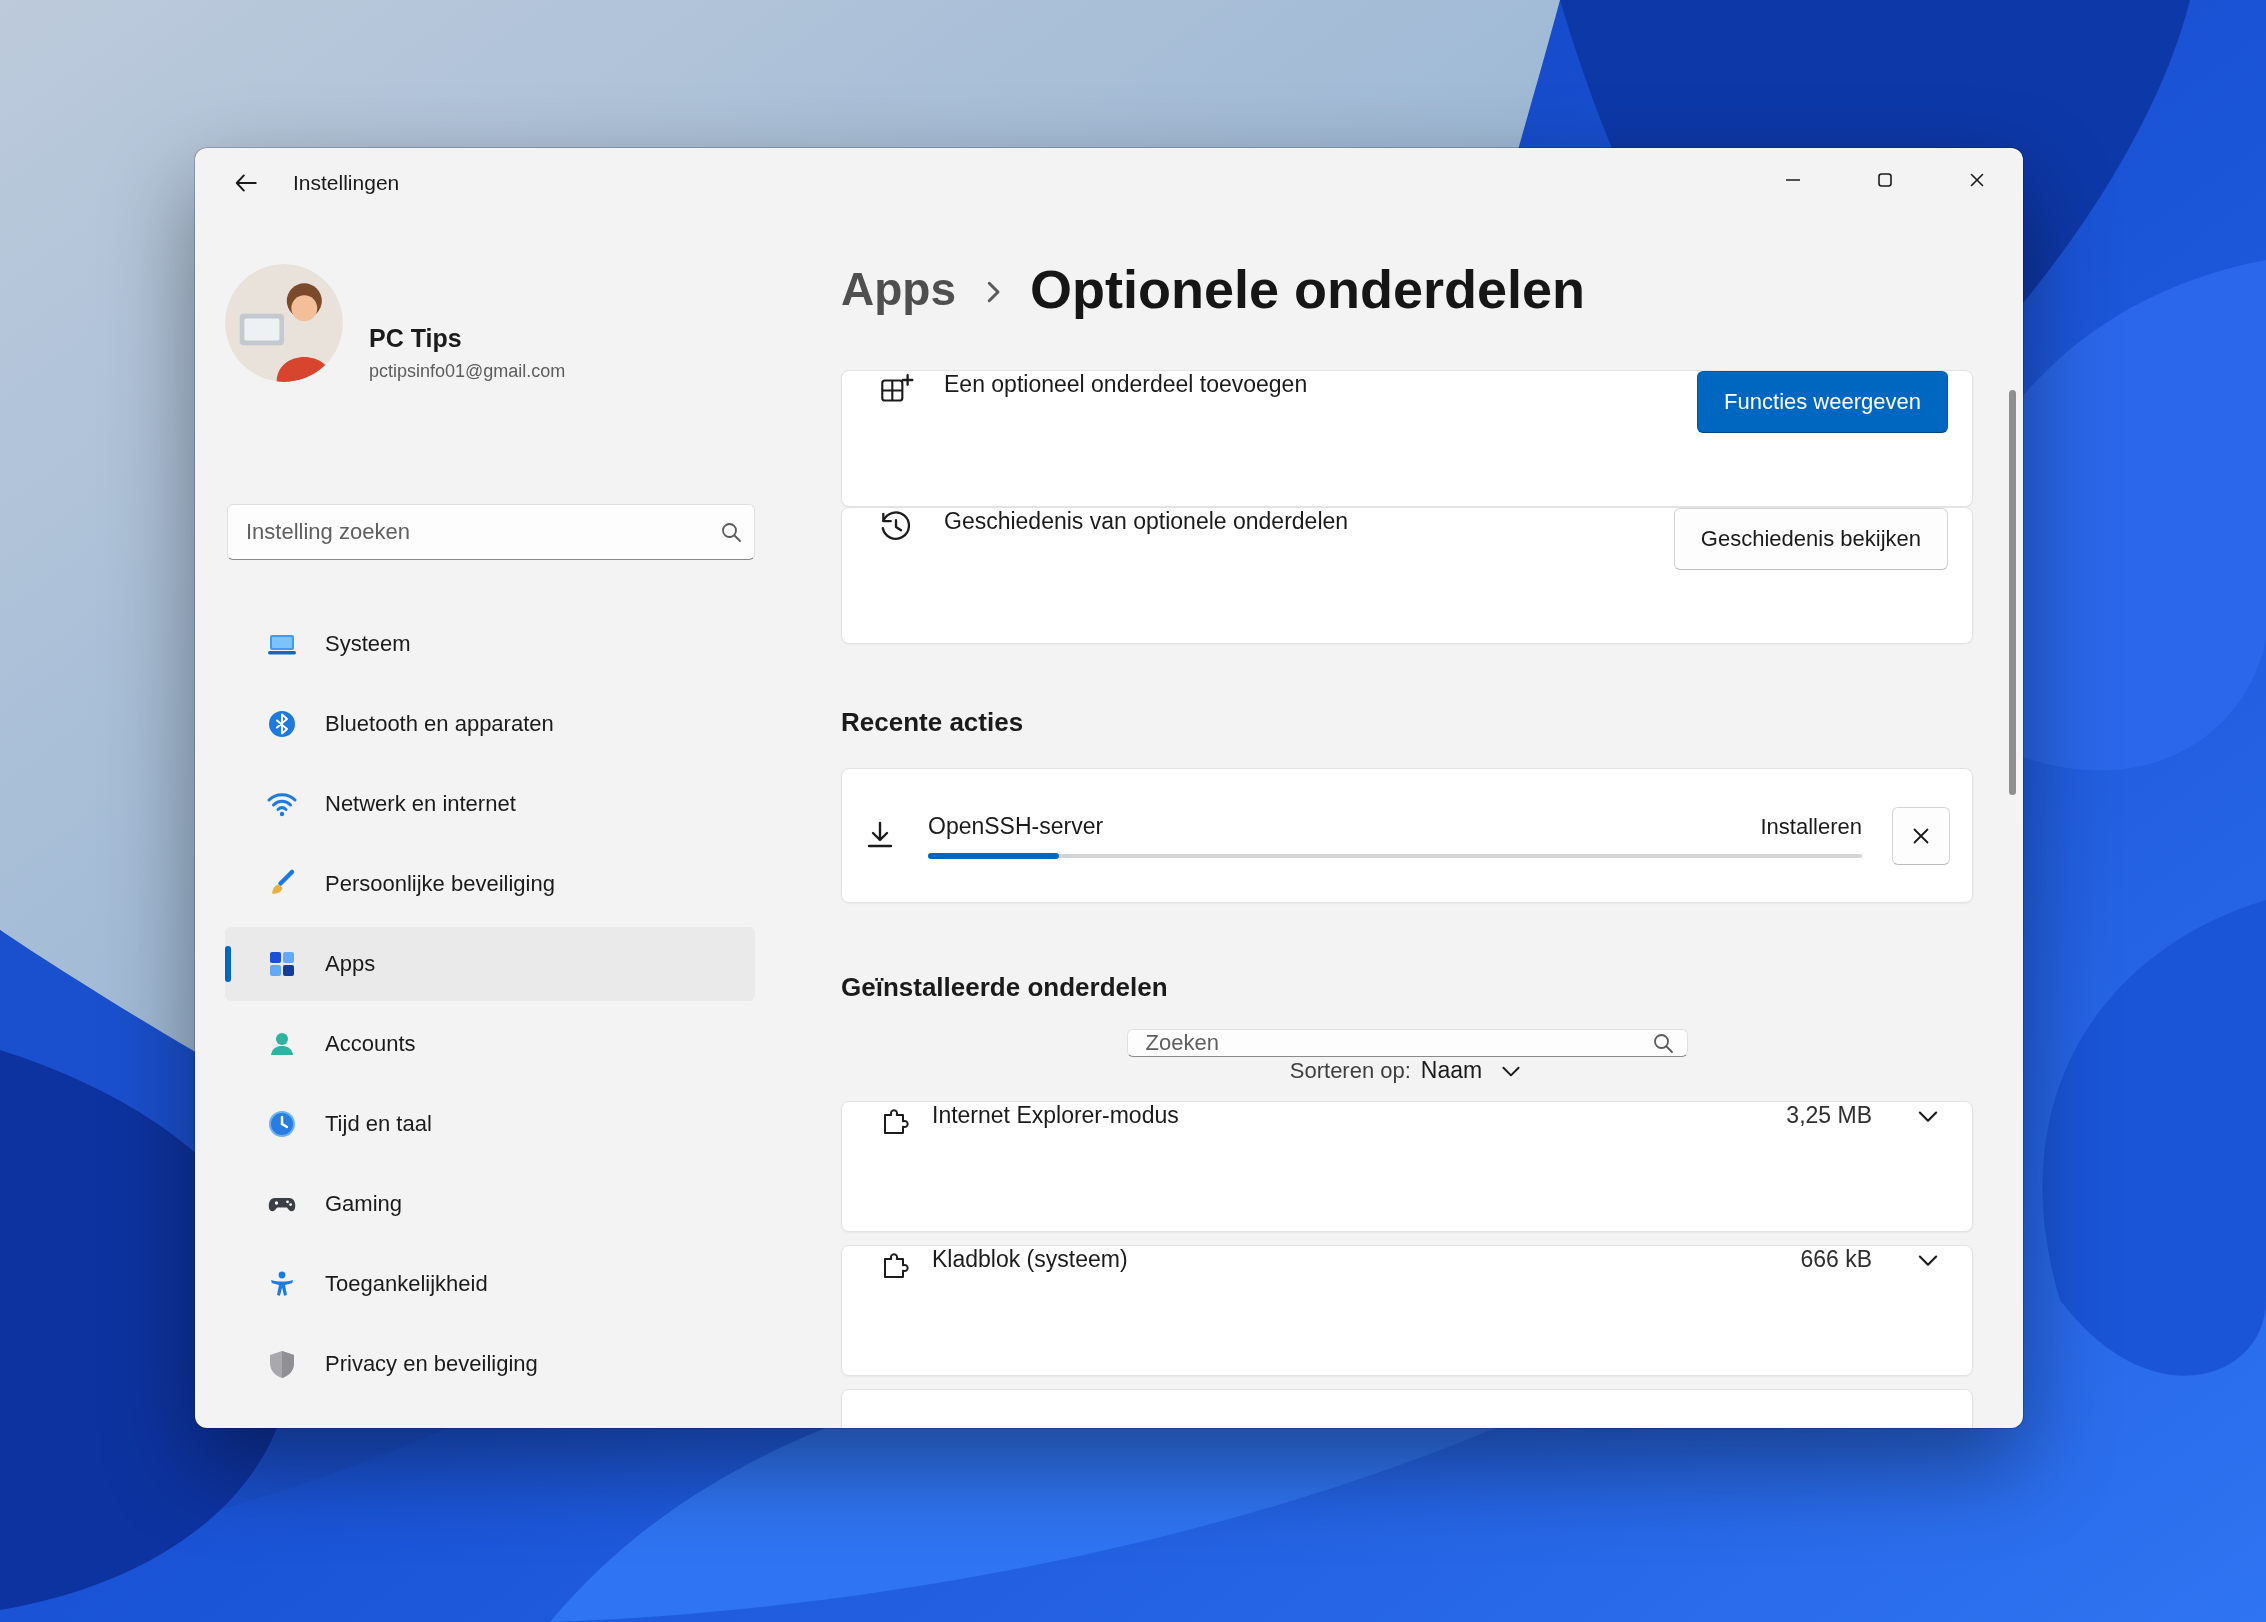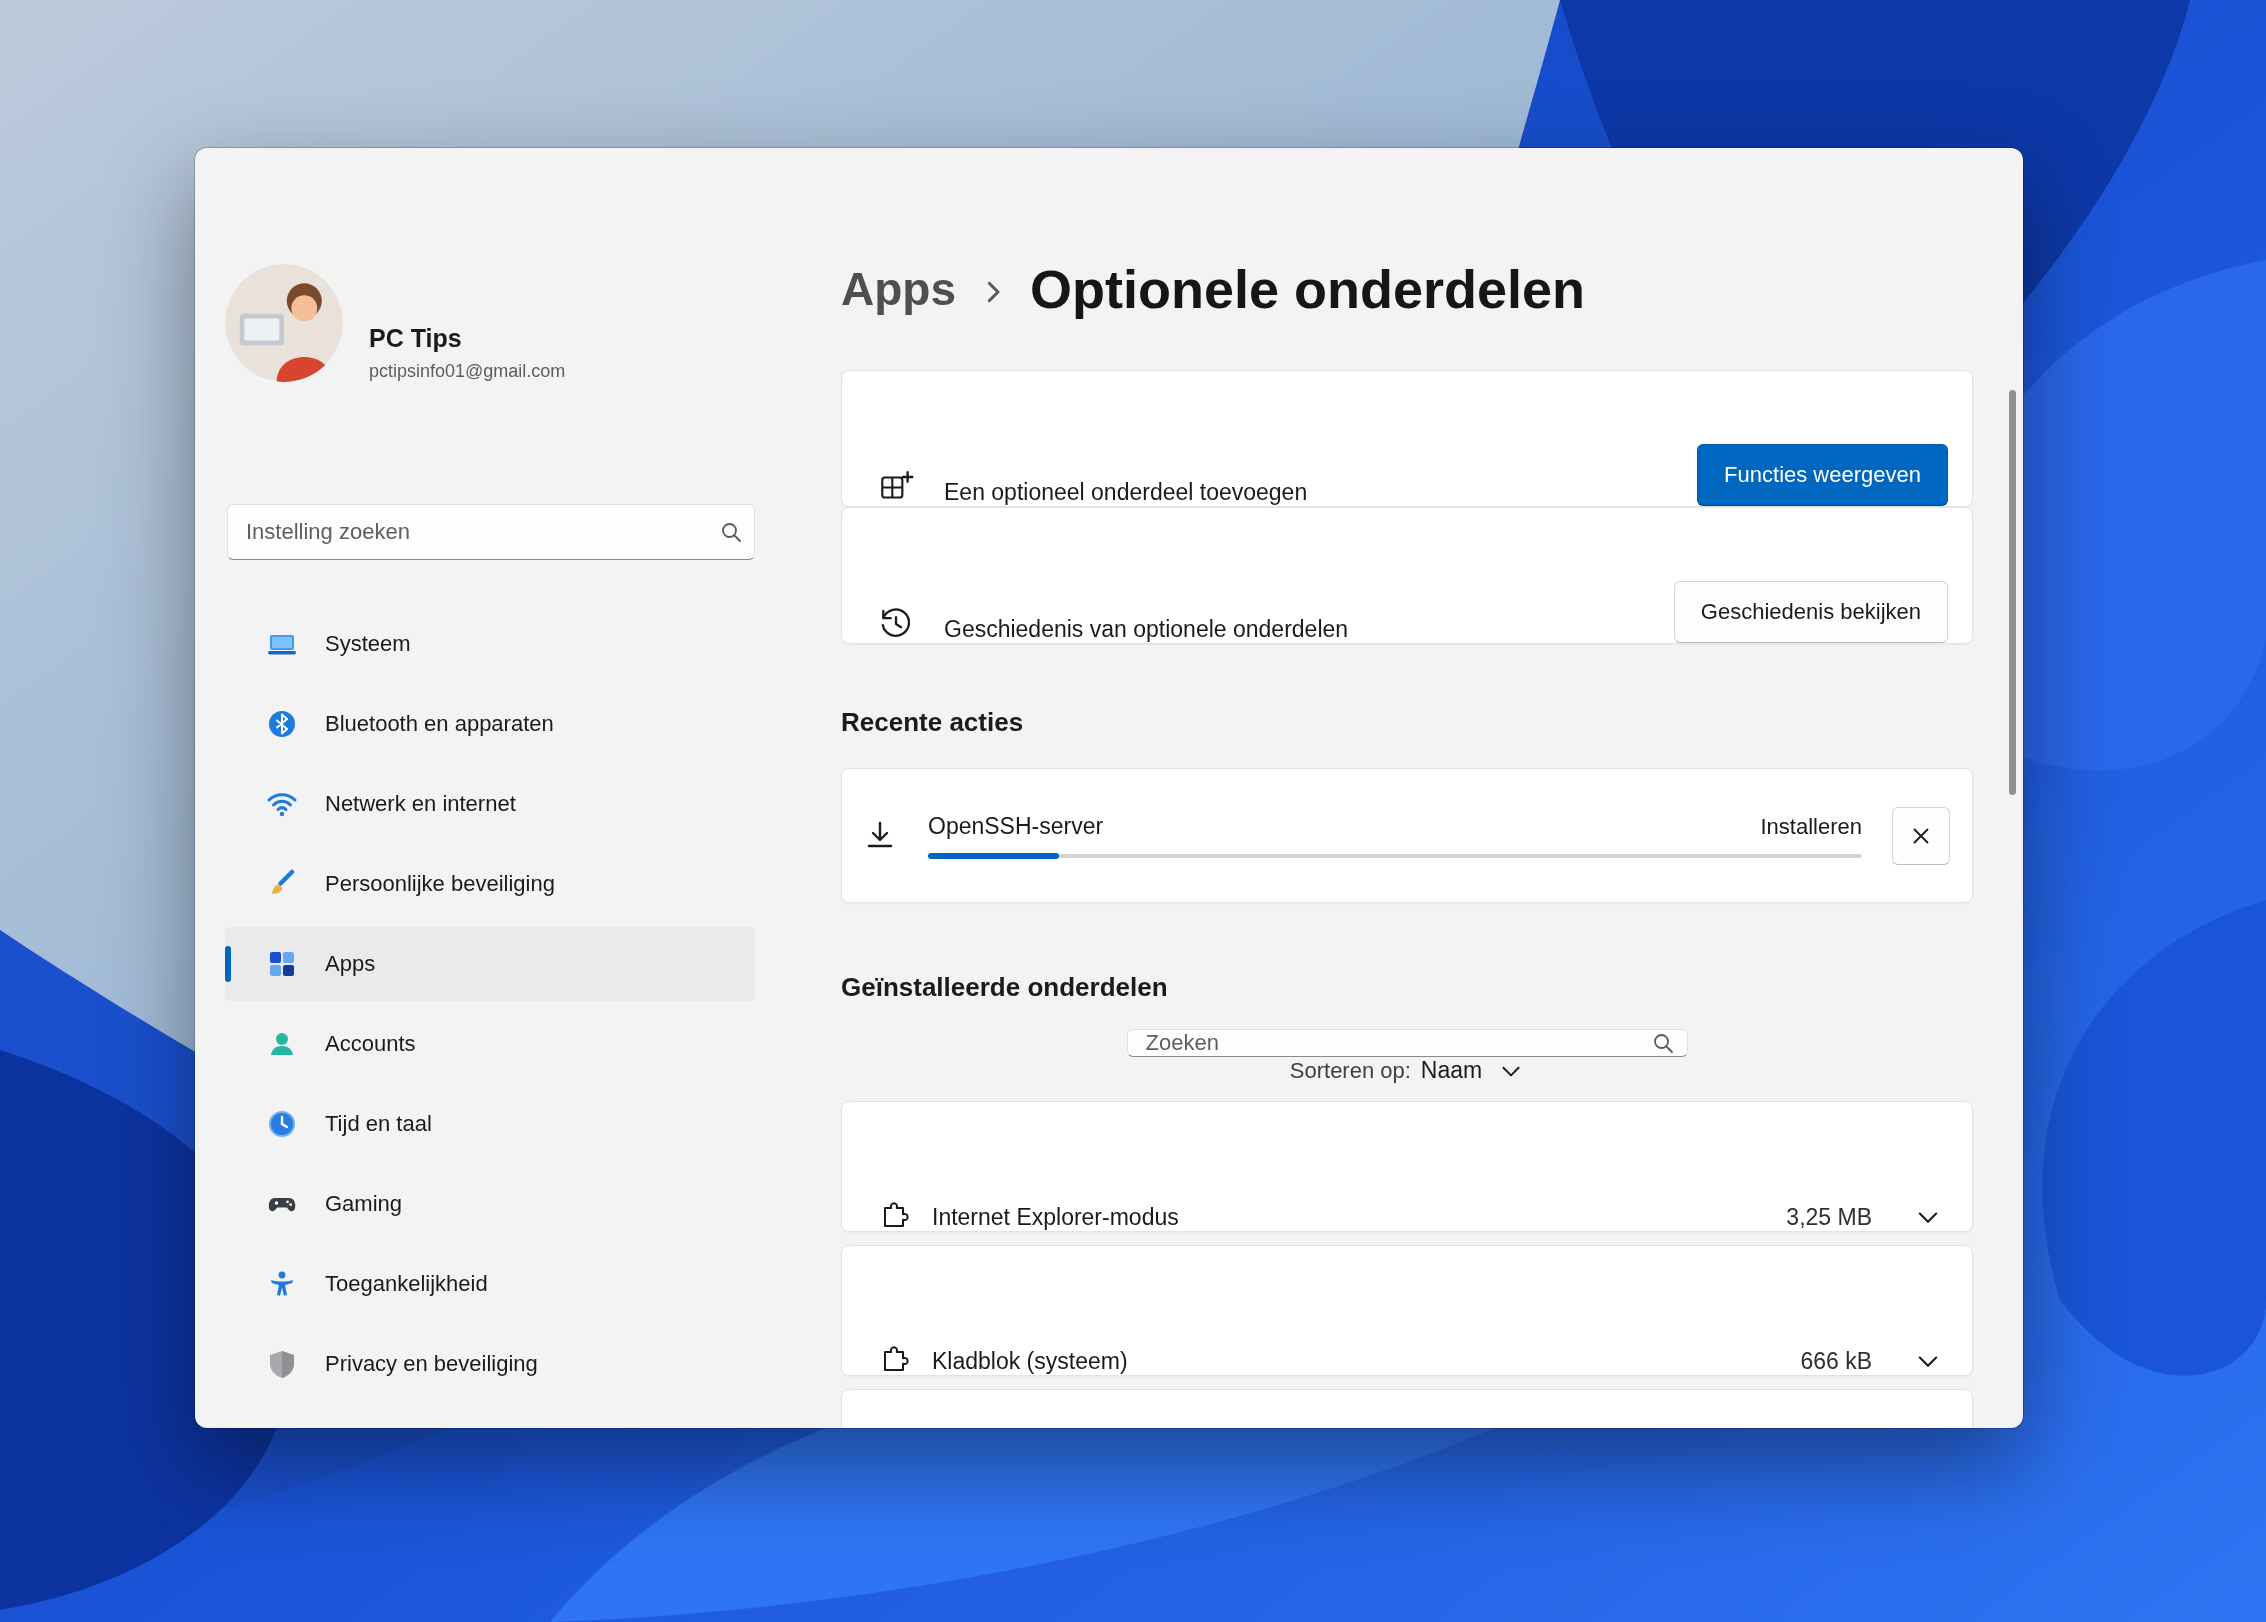--- a/index.html
+++ b/index.html
@@ -69,21 +69,21 @@
   
   .content{position:absolute;left:646px;top:0;width:1132px;height:100%;}
   .page-head{margin-top:108px;display:flex;align-items:center;height:66px;}
   .crumb-parent{font-size:46px;font-weight:600;color:#4f4f4f;cursor:pointer;}
   .crumb-sep{margin:6px 22px 0 22px;display:flex;align-items:center;}
   .page-title{font-size:54px;font-weight:bold;color:#161616;}
 
   .card{
     background:#ffffff;border:1px solid var(--card-border);border-radius:8px;
     box-shadow:0 1px 2px rgba(0,0,0,.04);
-    display:flex;align-items:flex-end;
+    display:flex;align-items:flex-start;
   }
   .action-card{height:137px;padding:0 24px 0 34px;}
   .action-card.first{margin-top:48px;}
   .action-card.second{margin-top:0;}
   .card-icon{width:40px;display:flex;justify-content:center;flex:0 0 auto;}
   .card-label{margin-left:28px;font-size:23px;flex:1;}
 
   .btn{
     height:62px;border-radius:6px;font-family:"Liberation Sans",sans-serif;
     font-size:22px;padding:0 26px;cursor:pointer;white-space:nowrap;
@@ -166,20 +166,45 @@
     <path d="M0 1050 C220 1120 330 1260 280 1420 C240 1530 120 1590 0 1610 Z" fill="#0b2f9a" opacity="0.88"></path>
     <path d="M550 1622 C750 1380 1150 1300 1600 1380 C1300 1530 900 1610 550 1622 Z" fill="#2f74f2"></path>
     <path d="M2266 260 C2050 300 1900 480 1950 720 C2100 820 2240 760 2266 640 Z" fill="#2a67ea"></path>
     <path d="M1560 0 C1620 200 1700 360 1850 470 C2000 360 2150 160 2190 0 Z" fill="#0d38a8"></path>
     <path d="M2266 900 C2100 950 2000 1100 2060 1300 C2150 1420 2266 1380 2266 1300 Z" fill="#1a55d8"></path>
   </svg>
 </div>
 
 <div class="window">
 
+  <div class="titlebar">
+    <div class="back-btn">
+      <svg width="26" height="26" viewBox="0 0 24 24" fill="none" stroke="#1b1b1b" stroke-width="1.8" stroke-linecap="round" stroke-linejoin="round">
+        <path d="M10 5 L3.5 12 L10 19 M4 12 H21"></path>
+      </svg>
+    </div>
+    <div class="titlebar-title">Instellingen</div>
+    <div class="caption-buttons">
+      <div class="caption-btn">
+        <svg width="24" height="24" viewBox="0 0 24 24">
+            <path d="M5 12 H19" stroke="#1b1b1b" stroke-width="1.6"></path>
+          </svg>
+      </div>
+      <div class="caption-btn">
+        <svg width="24" height="24" viewBox="0 0 24 24">
+            <rect x="6" y="6" width="12" height="12" rx="2.5" fill="none" stroke="#1b1b1b" stroke-width="1.6"></rect>
+          </svg>
+      </div>
+      <div class="caption-btn close">
+        <svg width="24" height="24" viewBox="0 0 24 24">
+            <path d="M6.5 6.5 L17.5 17.5 M17.5 6.5 L6.5 17.5" stroke="#1b1b1b" stroke-width="1.6" stroke-linecap="round"></path>
+          </svg>
+      </div>
+    </div>
+  </div>
 
   <div class="sidebar">
 
     <div class="profile">
       <div class="avatar">
         <svg viewBox="0 0 64 64">
           <defs>
               <clipPath id="avclip">
                 <circle cx="32" cy="32" r="32"></circle>
               </clipPath>

